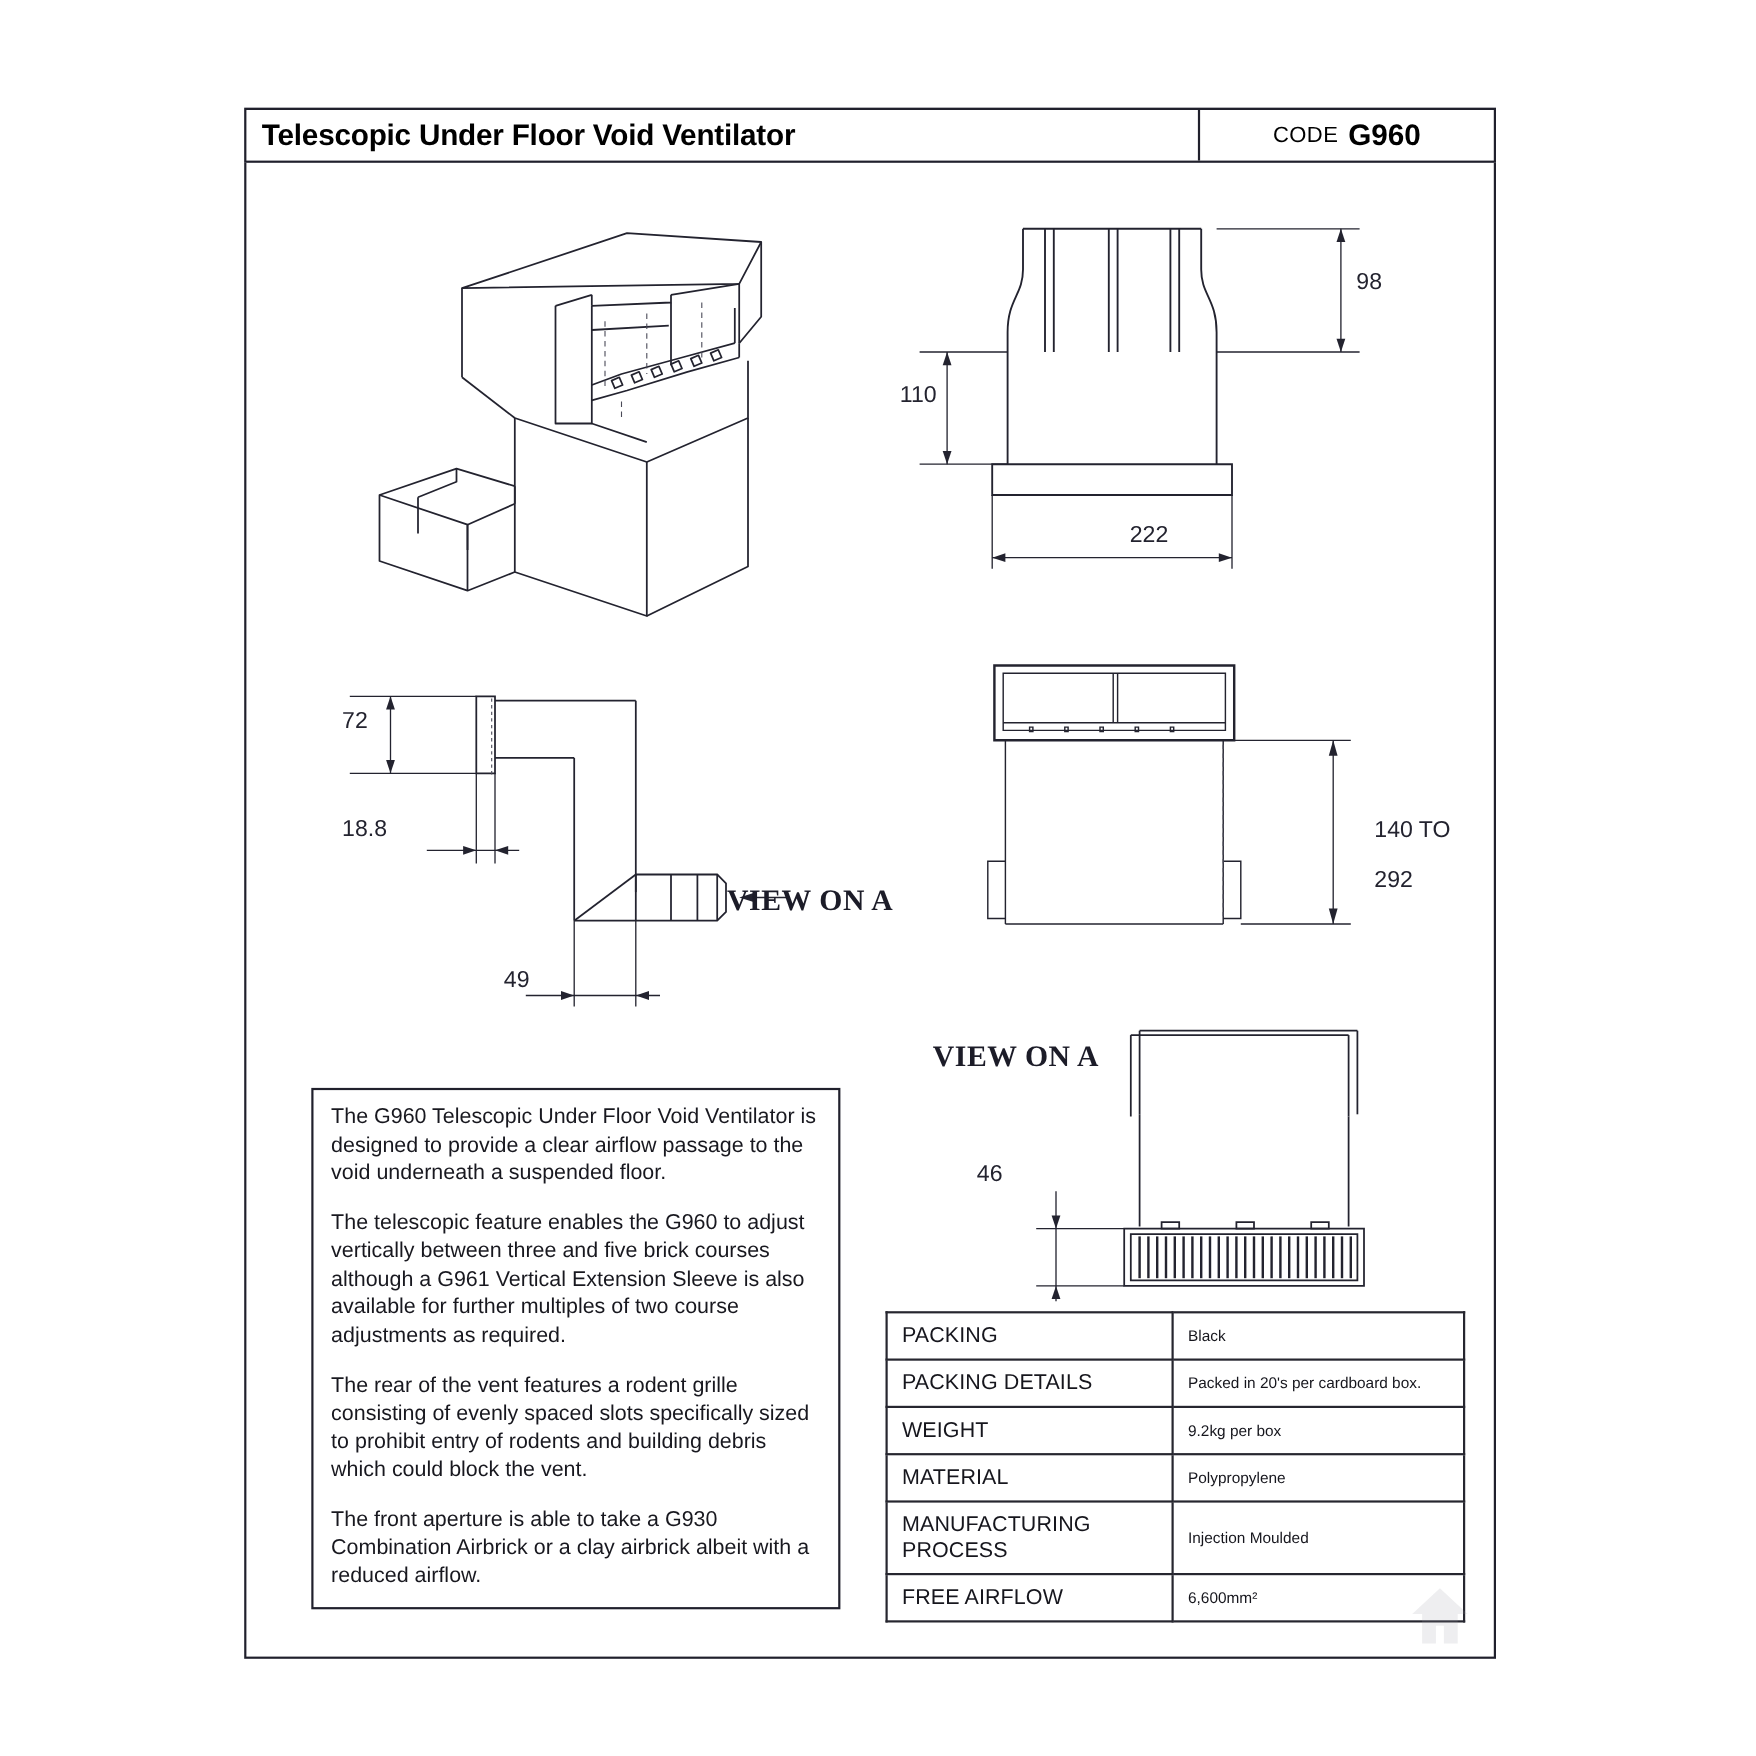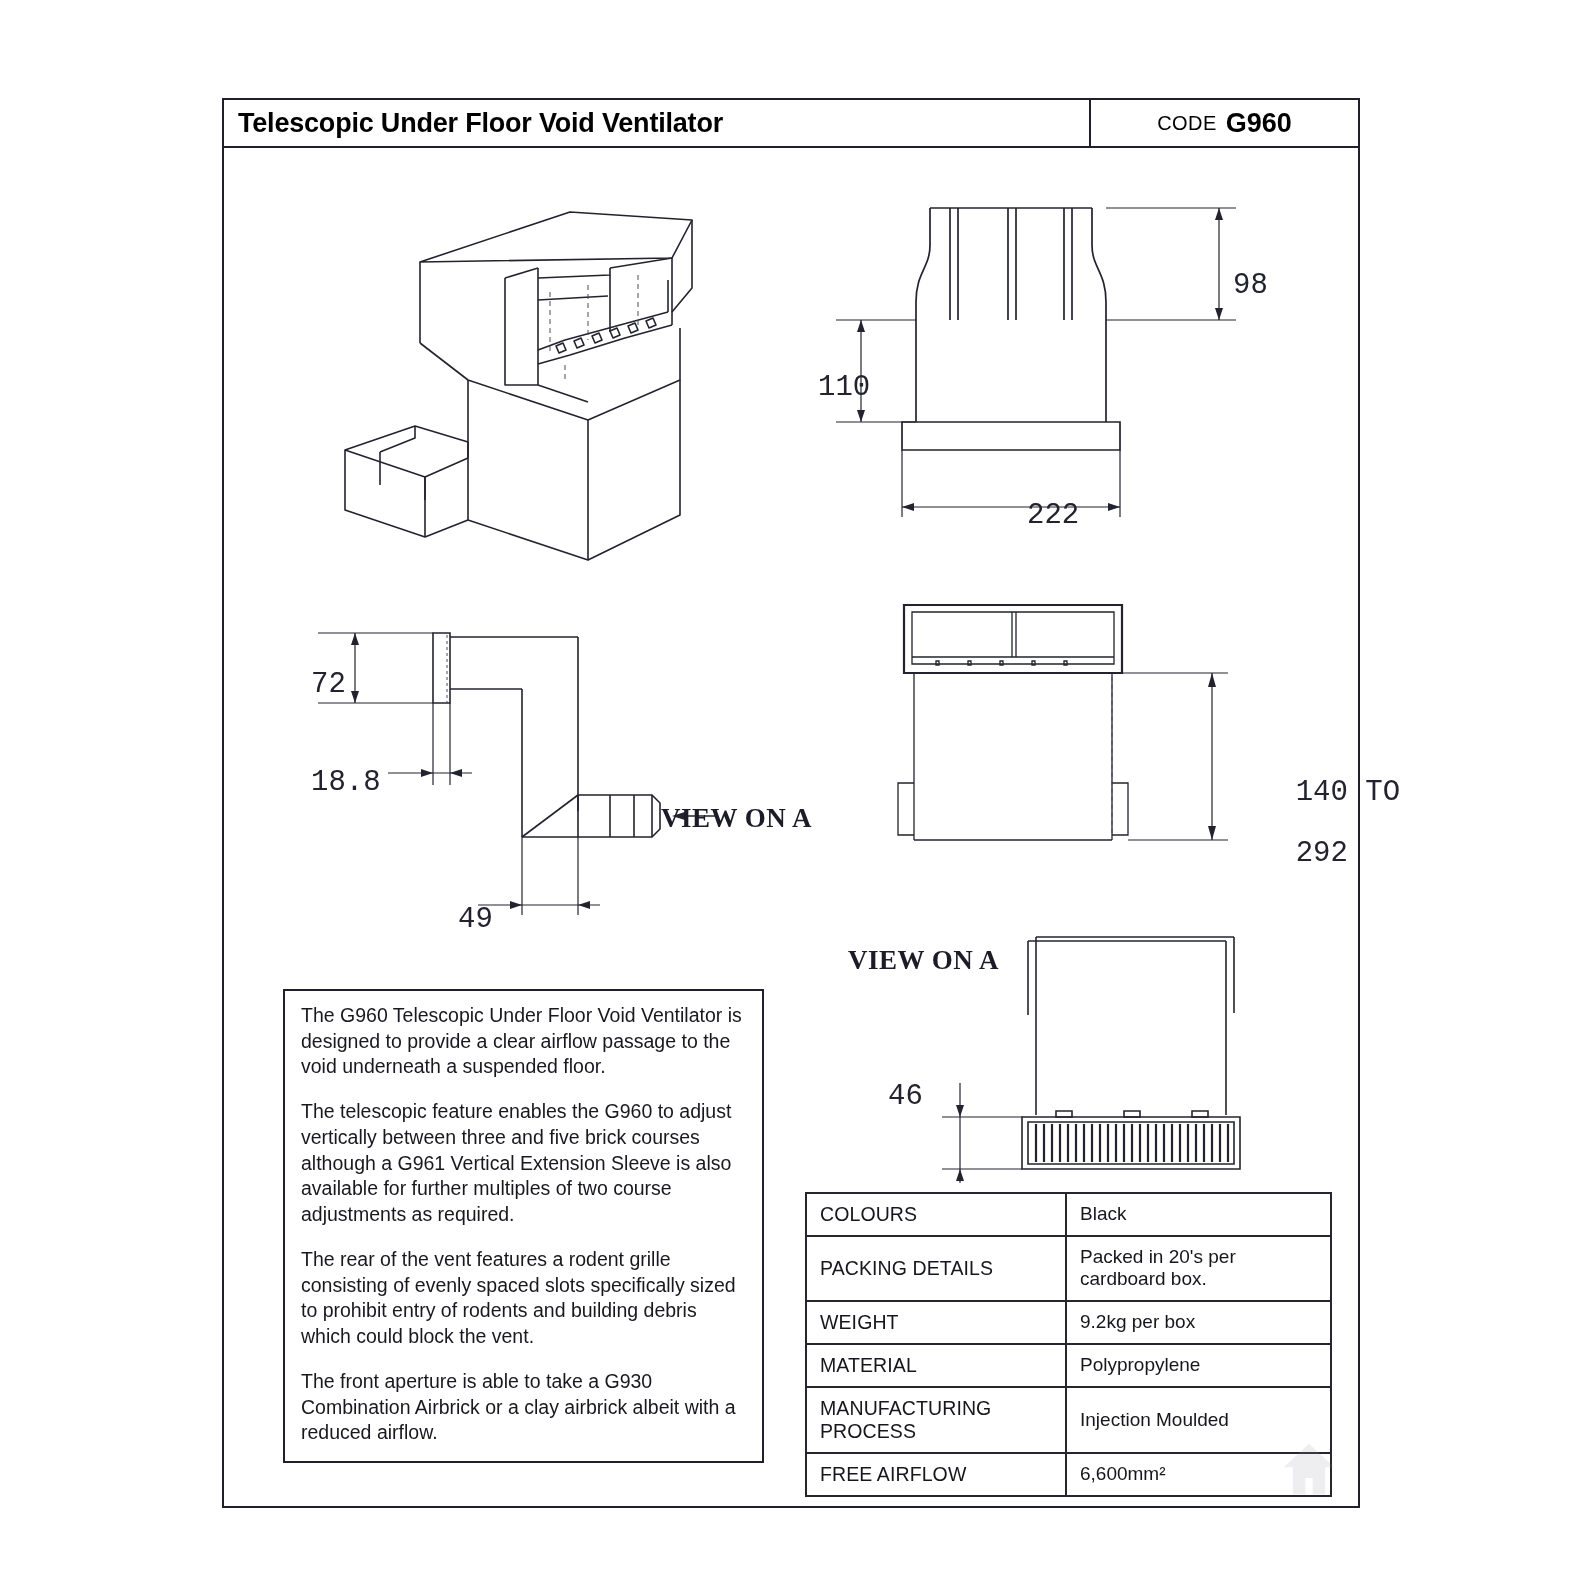--- a/index.html
+++ b/index.html
@@ -80,26 +80,25 @@
     color: #000;
   }
 
   svg.dwg { position: absolute; overflow: visible; }
   svg.dwg path, svg.dwg line, svg.dwg polyline, svg.dwg rect, svg.dwg polygon {
     vector-effect: non-scaling-stroke;
   }
 
   .dimtext {
     position: absolute;
-    font-family: Liberation Mono, monospace;
-    font-size: 29px;
+    font-family: Liberation Sans, sans-serif;
+    font-size: 21px;
     color: #23232f;
     white-space: pre;
     line-height: 1.06;
-    margin-top: 25px;
   }
   .viewlabel {
     position: absolute;
     font-family: "Liberation Serif", serif;
     font-size: 27px;
     font-weight: bold;
     letter-spacing: 0.5px;
     color: #1c1c28;
     white-space: nowrap;
   }
@@ -147,21 +146,21 @@
     vertical-align: middle;
     color: #16161d;
   }
   .spectable td.k {
     width: 233px;
     font-size: 19.5px;
     letter-spacing: 0.1px;
     line-height: 1.18;
   }
   .spectable td.v {
-    font-size: 19px;
+    font-size: 14px;
     line-height: 1.18;
   }
 
   
   .watermark {
     position: absolute;
     left: 1282px;
     top: 1440px;
     width: 54px;
     height: 58px;
@@ -462,21 +461,21 @@
       <p class="desc-para">The G960 Telescopic Under Floor Void Ventilator is designed to provide a clear airflow passage to the void underneath a suspended floor.</p>
       <p class="desc-para">The telescopic feature enables the G960 to adjust vertically between three and five brick courses although a G961 Vertical Extension Sleeve is also available for further multiples of two course adjustments as required.</p>
       <p class="desc-para">The rear of the vent features a rodent grille consisting of evenly spaced slots specifically sized to prohibit entry of rodents and building debris which could block the vent.</p>
       <p class="desc-para">The front aperture is able to take a G930 Combination Airbrick or a clay airbrick albeit with a reduced airflow.</p>
     </div>
   </div>
 
   <table class="spectable">
     <tbody>
       <tr>
-        <td class="k">COLOURS</td>
+        <td class="k">PACKING</td>
         <td class="v">Black</td>
       </tr>
       <tr>
         <td class="k">PACKING DETAILS</td>
         <td class="v">Packed in 20's per cardboard box.</td>
       </tr>
       <tr>
         <td class="k">WEIGHT</td>
         <td class="v">9.2kg per box</td>
       </tr>

